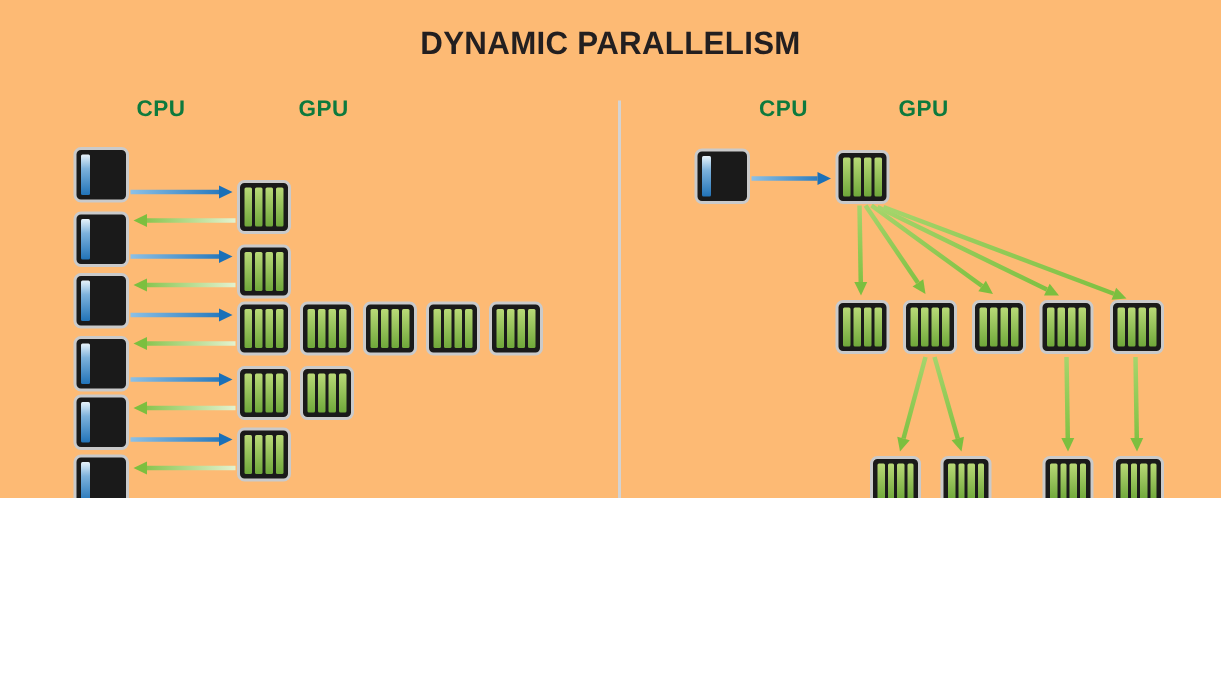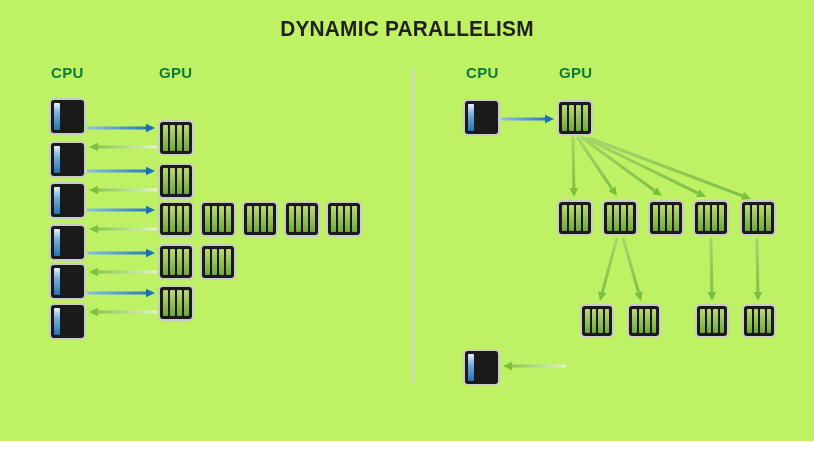--- a/index.html
+++ b/index.html
@@ -1,38 +1,39 @@
 <!DOCTYPE html>
 <html style="--title-color: #231f20; --label-green: #0e7a3d; --divider: #d3d3d3; --block-ring: #cacaca; --block-body: #1a1a1a; --gpu-bar-top: #b9d977; --gpu-bar-bottom: #6fa83a; --cpu-stripe-top: #e8f3fa; --cpu-stripe-mid: #7db2dc; --cpu-stripe-bottom: #2173b8;"><head>
 <meta charset="utf-8">
 <style>
   html, body { margin: 0; padding: 0; background: #ffffff; }
   #canvas {
     position: relative;
-    width: 814px; height: 441px;
-    background: #bef264;
+    width: 814px; height: 332px;
+    background: #fdba74;
     font-family: "Liberation Sans", sans-serif;
     overflow: hidden;
   }
   #title {
     position: absolute;
     left: 0; right: 0; top: 17px;
     text-align: center;
     font-size: 21.5px;
     font-weight: bold;
     letter-spacing: 0.2px;
     color: var(--title-color, #231f20);
     transform: scaleX(0.97);
   }
   .panel-label {
     position: absolute;
     font-size: 15px;
     font-weight: bold;
     letter-spacing: 0.3px;
     color: var(--label-green, #0e7a3d);
+    margin-left: 40px;
   }
   #divider {
     position: absolute;
     width: 2px;
     background: var(--divider, #d3d3d3);
   }
   #arrows { position: absolute; left: 0; top: 0; }
   .block {
     position: absolute;
     box-sizing: border-box;

